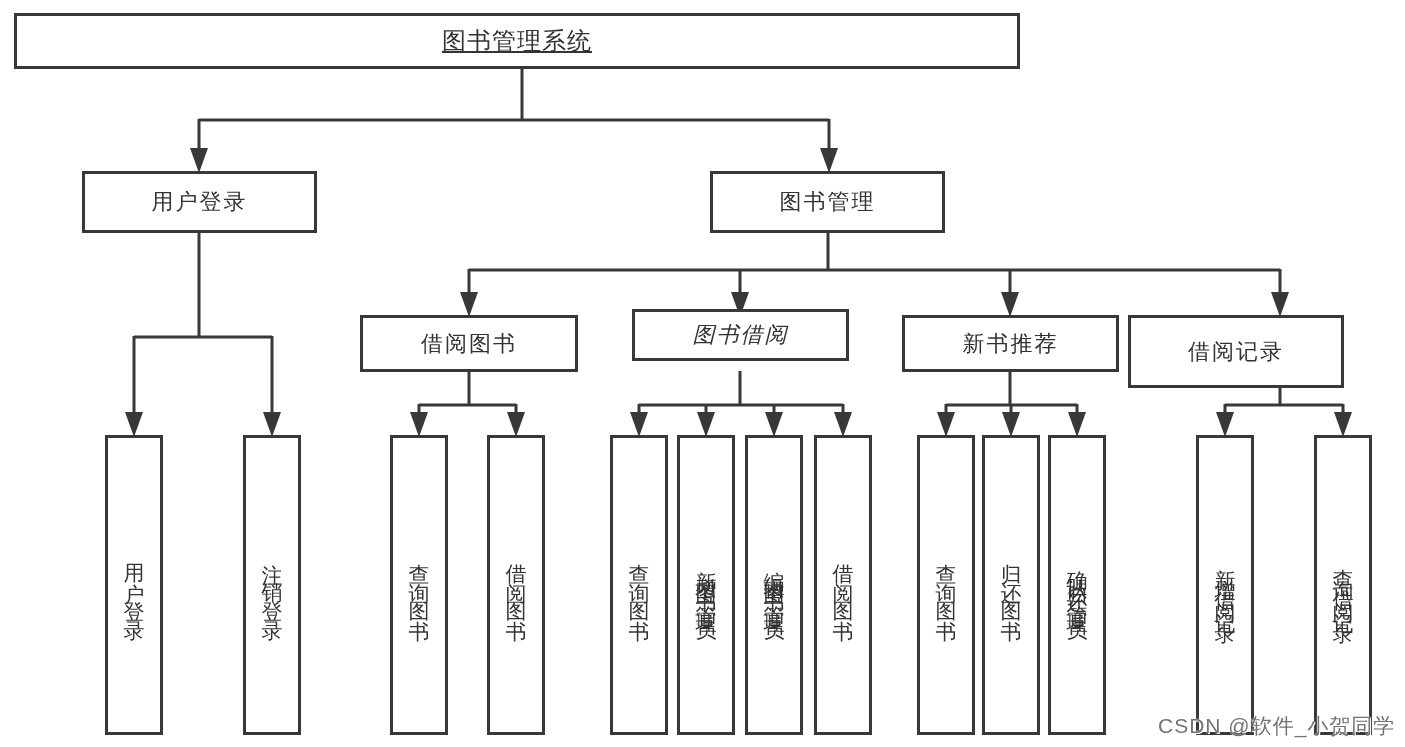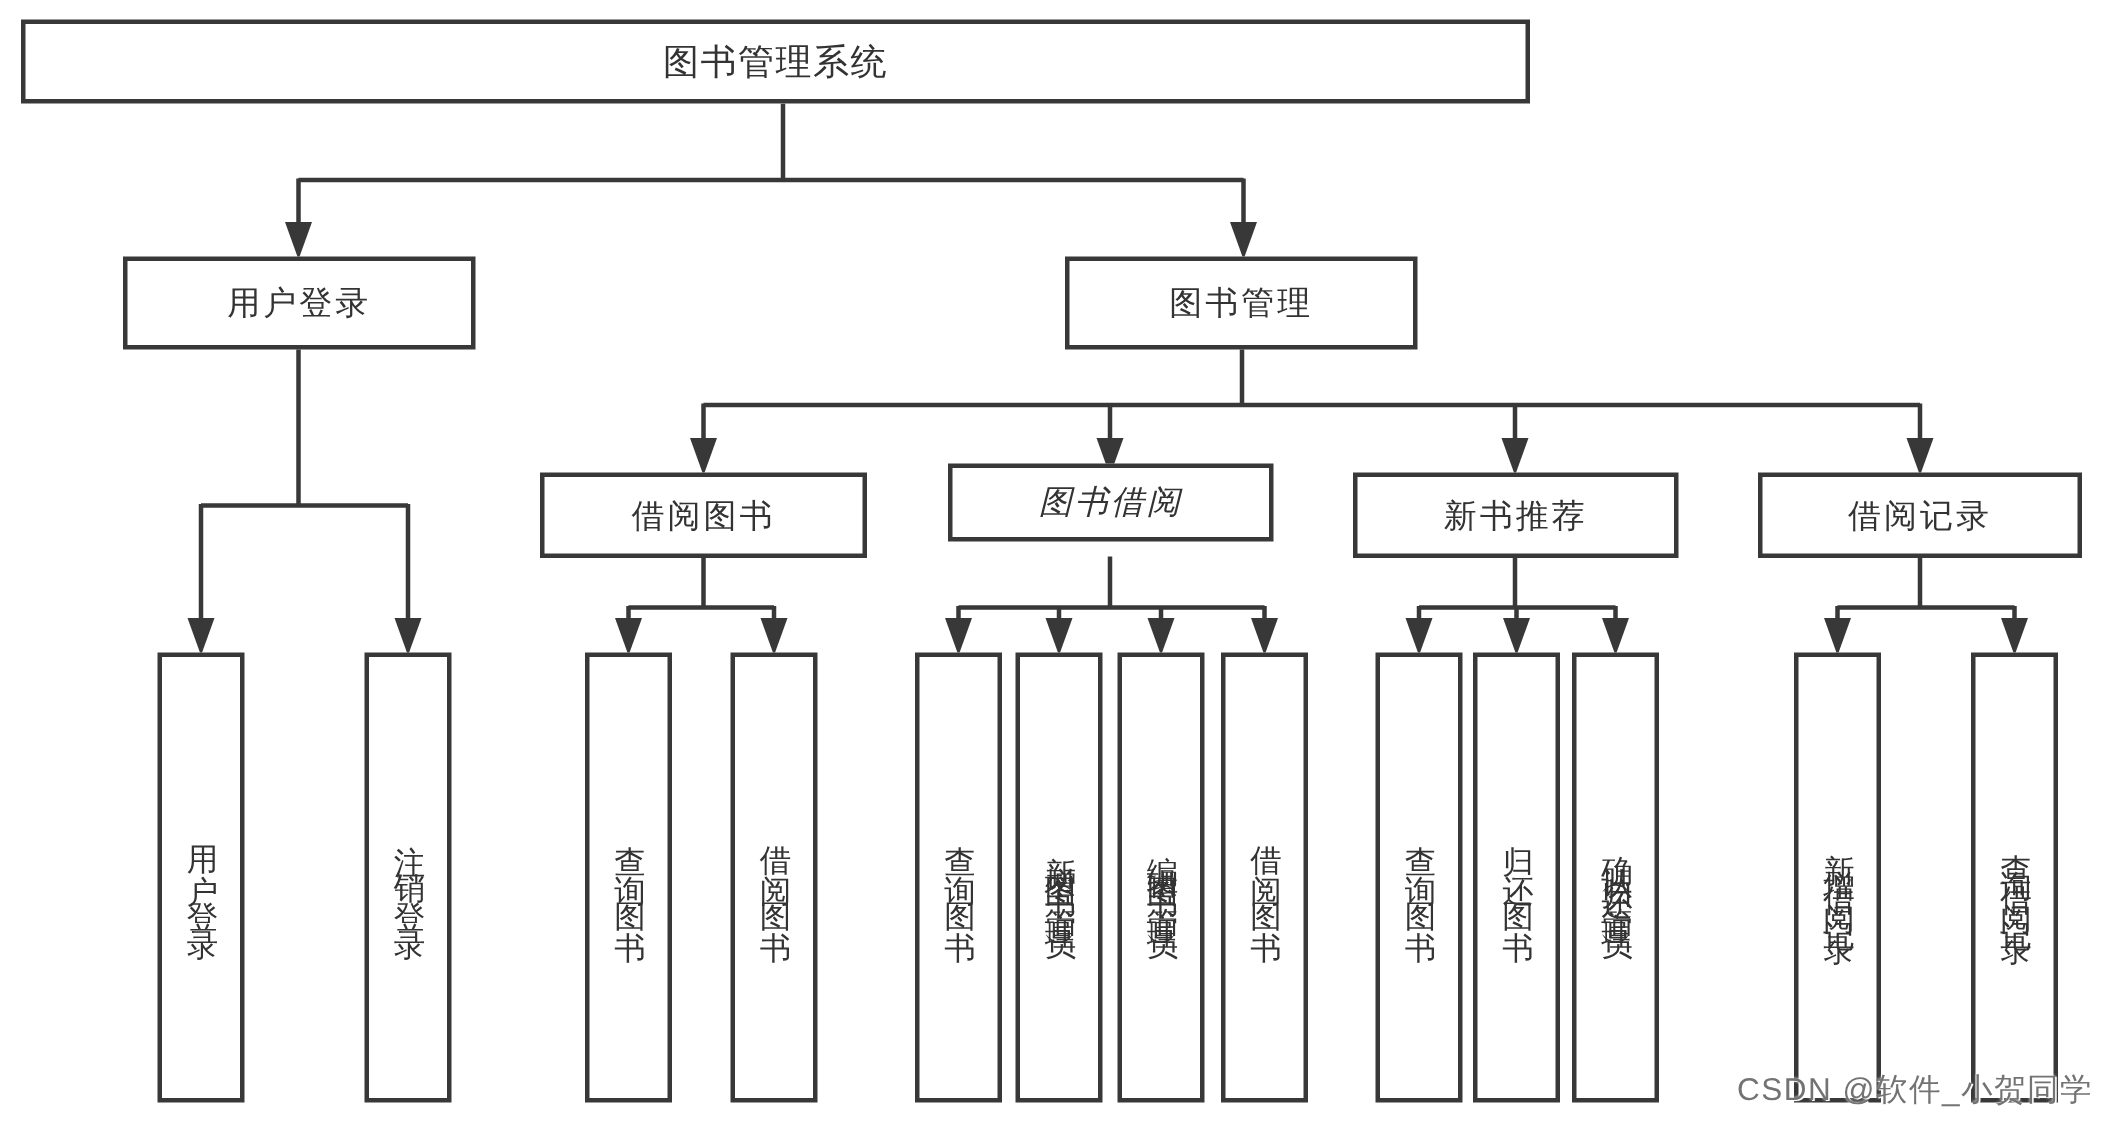--- a/index.html
+++ b/index.html
@@ -95,41 +95,41 @@
       <polygon points="765,412 783,412 774,437"></polygon>
       <polygon points="834,412 852,412 843,437"></polygon>
       <polygon points="937,412 955,412 946,437"></polygon>
       <polygon points="1002,412 1020,412 1011,437"></polygon>
       <polygon points="1068,412 1086,412 1077,437"></polygon>
       <polygon points="1216,412 1234,412 1225,437"></polygon>
       <polygon points="1334,412 1352,412 1343,437"></polygon>
     </g>
   </svg>
 
-  <div class="node root" style="left:14px; top:13px; width:1006px; height:56px;">
+  <div class="node root" style="left:14px; top:13px; width:1006px; height:56px;text-decoration:underline;">
     <span class="h-label">图书管理系统</span>
   </div>
 
   <div class="node" style="left:82px; top:171px; width:235px; height:62px;">
     <span class="h-label">用户登录</span>
   </div>
   <div class="node" style="left:710px; top:171px; width:235px; height:62px;">
     <span class="h-label">图书管理</span>
   </div>
 
   <div class="node" style="left:360px; top:315px; width:218px; height:57px;">
     <span class="h-label">借阅图书</span>
   </div>
   <div class="node" style="left:632px; top:309px; width:217px; height:52px;font-style:italic;">
     <span class="h-label">图书借阅</span>
   </div>
   <div class="node" style="left:902px; top:315px; width:217px; height:57px;">
     <span class="h-label">新书推荐</span>
   </div>
-  <div class="node" style="left:1172px; top:315px; width:216px; height:57px;justify-content:center;">
+  <div class="node" style="left:1128px; top:315px; width:216px; height:73px;justify-content:center;">
     <span class="h-label">借阅记录</span>
   </div>
 
   <div class="node" style="left:105px; top:435px; width:58px; height:300px;">
     <span class="v-label ls-4">用户登录</span>
   </div>
   <div class="node" style="left:243px; top:435px; width:58px; height:300px;">
     <span class="v-label ls-4">注销登录</span>
   </div>
 

